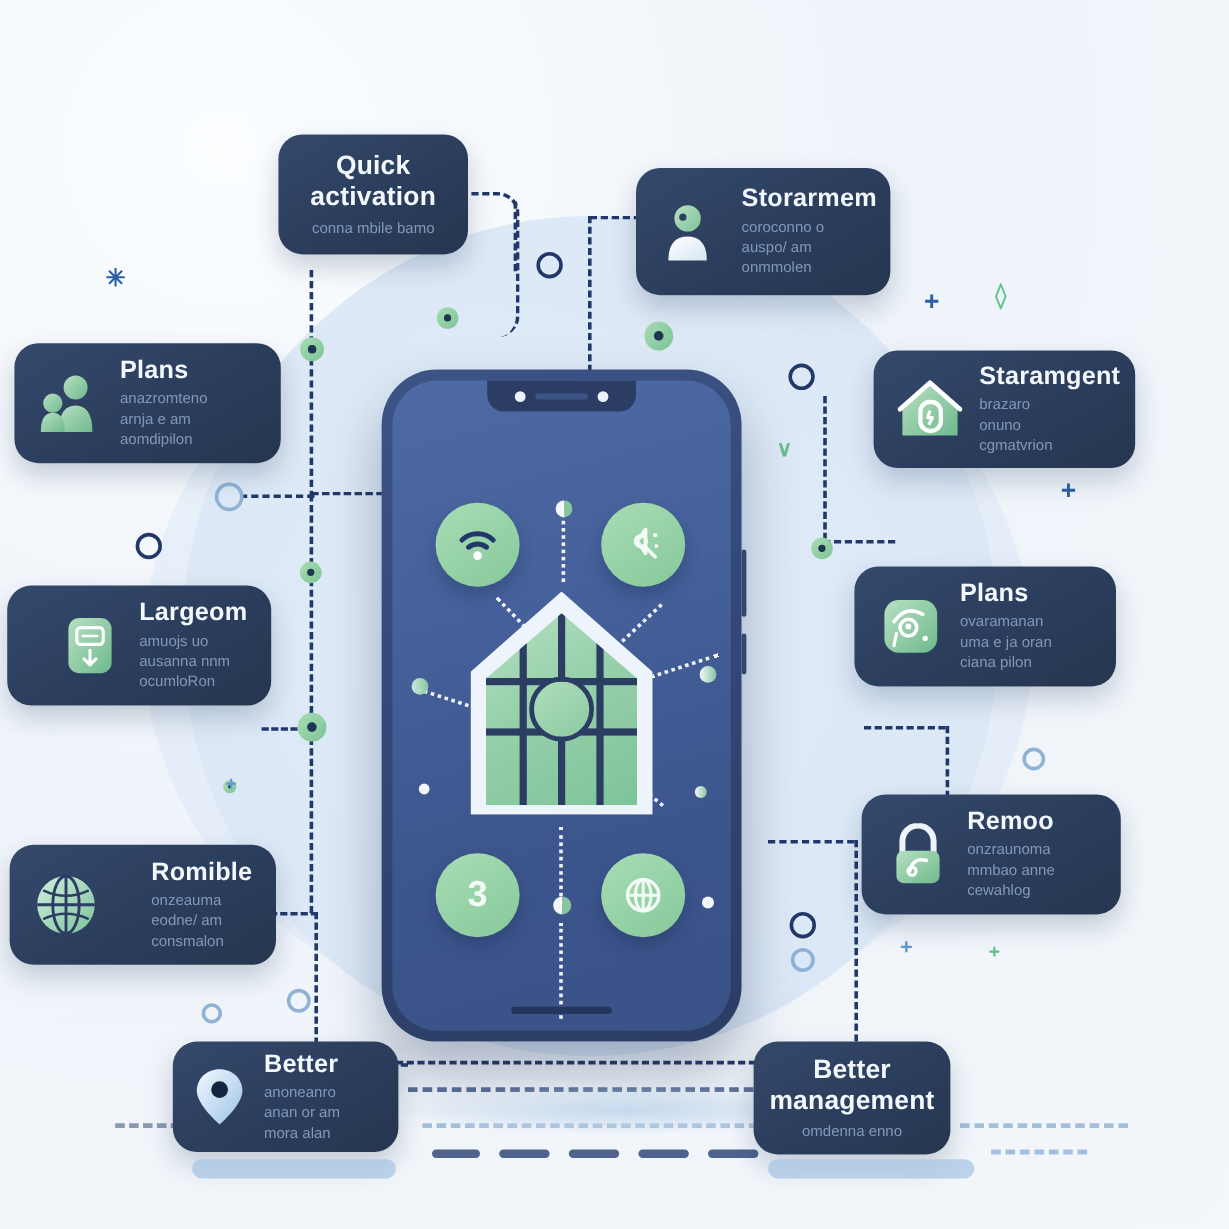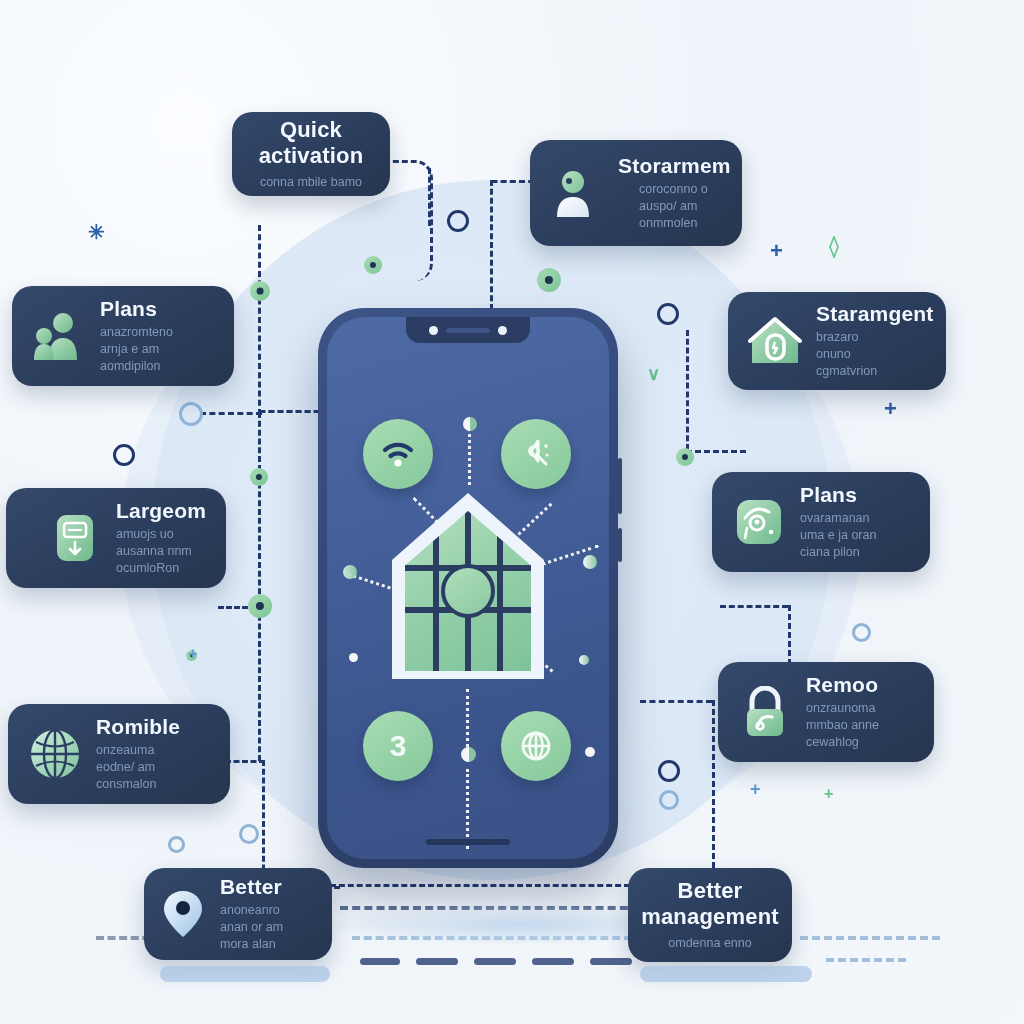--- a/index.html
+++ b/index.html
@@ -326,21 +326,21 @@
   <div class="ground-dash pale" style="left:352px;top:936px;width:280px;"></div>
   <div class="ground-bar" style="left:360px;top:958px;width:40px;"></div>
   <div class="ground-bar" style="left:416px;top:958px;width:42px;"></div>
   <div class="ground-bar" style="left:474px;top:958px;width:42px;"></div>
   <div class="ground-bar" style="left:532px;top:958px;width:42px;"></div>
   <div class="ground-bar" style="left:590px;top:958px;width:42px;"></div>
   <div class="ground-dash pale" style="left:800px;top:936px;width:140px;"></div>
   <div class="ground-dash pale" style="left:826px;top:958px;width:80px;"></div>
   <div class="ground"></div>
 
-  <div class="card centered" style="left:232px;top:112px;width:158px;height:84px;">
+  <div class="card centered" style="left:232px;top:112px;width:158px;height:100px;">
     <div class="card-text">
       <div class="card-title">Quick activation</div>
       <div class="card-sub">conna mbile bamo</div>
     </div>
   </div>
 
   <div class="card" style="left:530px;top:140px;width:212px;height:106px;">
     <div class="card-icon">
       <svg width="52" height="52" viewBox="0 0 52 52">
         <circle cx="22" cy="15" r="11" fill="url(#gr1)"></circle>
@@ -353,21 +353,21 @@
           <stop offset="0" stop-color="#ffffff"></stop>
               <stop offset="1" stop-color="#d7e6f2"></stop>
             </linearGradient>
         </defs>
         <circle cx="18" cy="14" r="3" fill="#2b3d63"></circle>
         <path d="M6 50 Q6 30 22 30 Q38 30 38 50 Z" fill="url(#gr1b)"></path>
       </svg>
     </div>
     <div class="card-text">
       <div class="card-title">Storarmem</div>
-      <div class="card-sub" style="white-space:pre-line;margin-left:21px;">coroconno o
+      <div class="card-sub" style="white-space:pre-line;">coroconno o
 auspo/ am
 onmmolen</div>
     </div>
   </div>
 
   <div class="card" style="left:12px;top:286px;width:222px;height:100px;">
     <div class="card-icon">
       <svg width="56" height="52" viewBox="0 0 56 52">
         <defs>
             <linearGradient id="gr2" x1="0" y1="0" x2="1" y2="1">
@@ -453,21 +453,21 @@
       </svg>
     </div>
     <div class="card-text">
       <div class="card-title">Plans</div>
       <div class="card-sub" style="white-space:pre-line;">ovaramanan
 uma e ja oran
 ciana pilon</div>
     </div>
   </div>
 
-  <div class="card" style="left:8px;top:704px;width:222px;height:100px;">
+  <div class="card" style="left:8px;top:704px;width:222px;height:100px;gap:30px;">
     <div class="card-icon">
       <svg width="54" height="54" viewBox="0 0 54 54">
         <defs>
             <linearGradient id="gr6" x1="0" y1="0" x2="1" y2="1">
           <stop offset="0" stop-color="#cfeedd"></stop>
               <stop offset="1" stop-color="#7ec39a"></stop>
             </linearGradient>
           </defs>
         <circle cx="27" cy="27" r="24" fill="url(#gr6)"></circle>
         <ellipse cx="27" cy="27" rx="11" ry="24" fill="none" stroke="#2b3d63" stroke-width="2.4"></ellipse>

